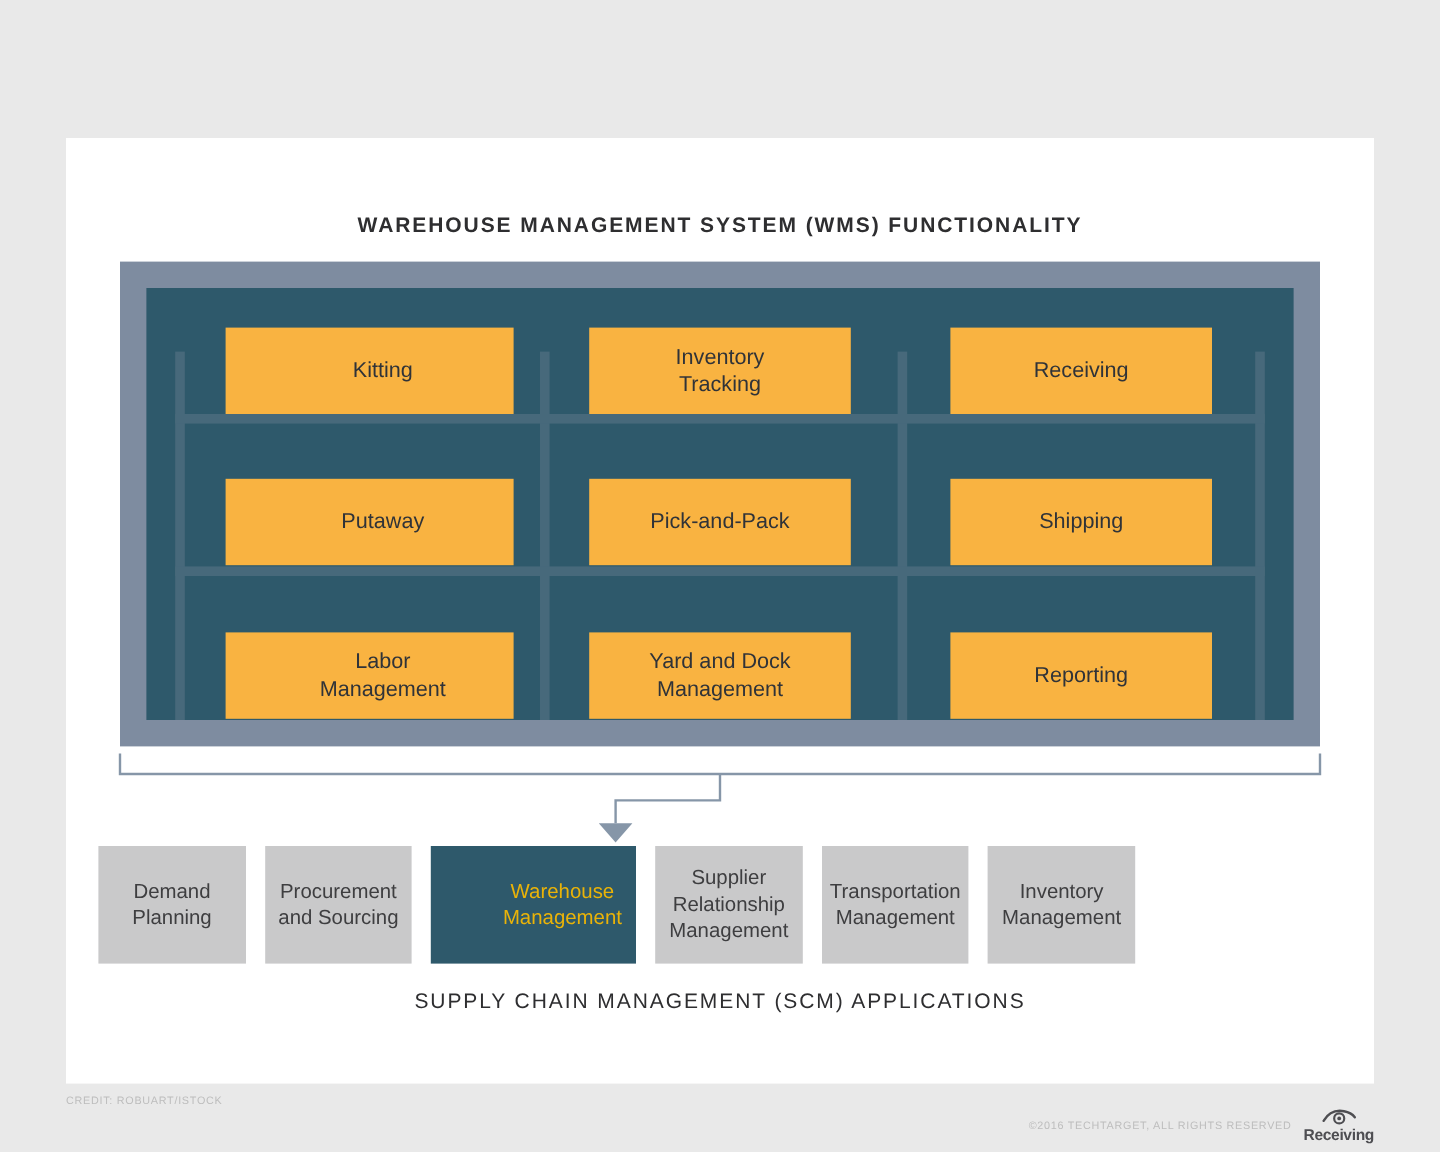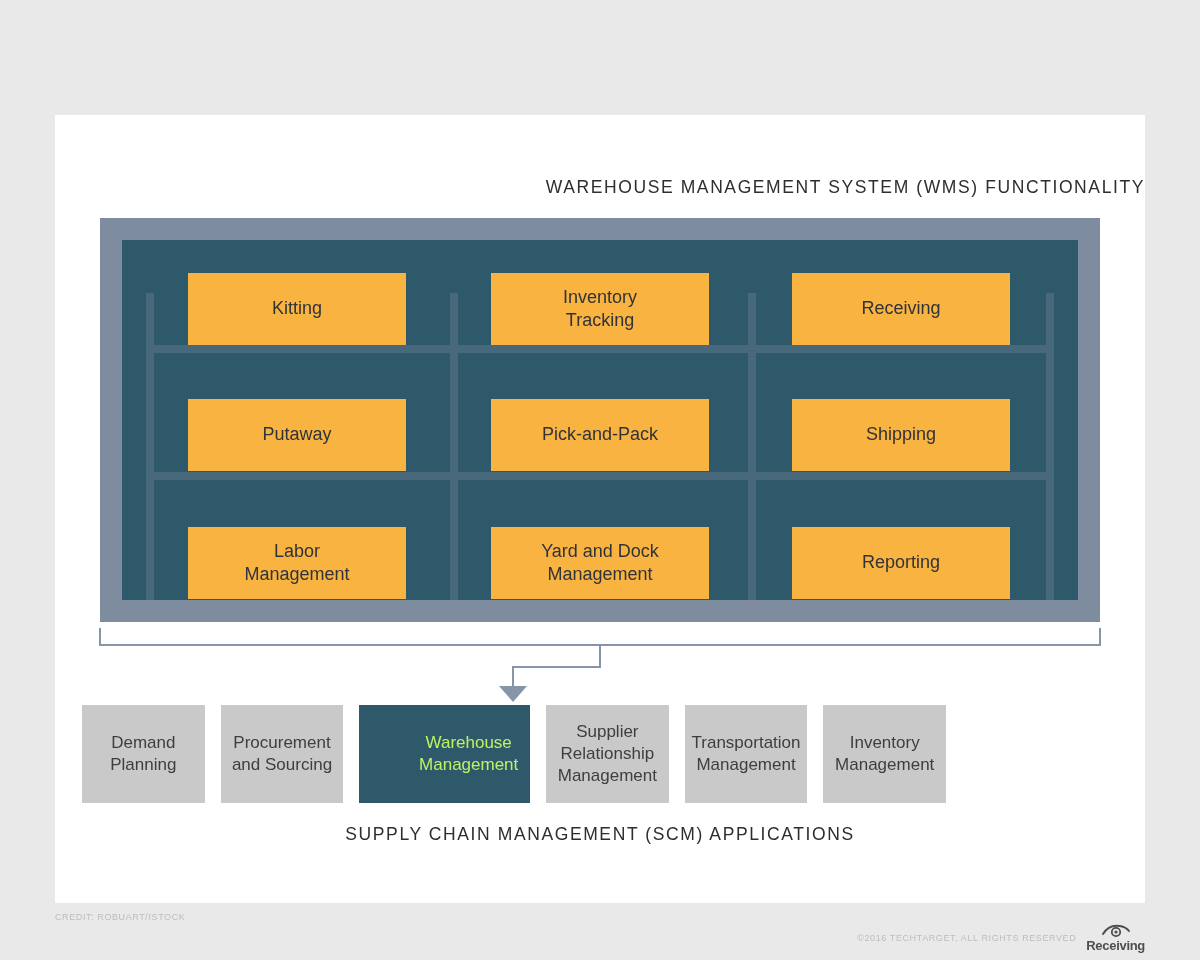--- a/index.html
+++ b/index.html
@@ -40,23 +40,23 @@
     top: 115px;
     width: 1090px;
     height: 788px;
     background: var(--card, #ffffff);
   }
   .wms-heading {
     position: absolute;
     top: 62px;
     left: 0;
     width: 100%;
-    text-align: right;
+    text-align: center;
     font-size: 17.5px;
-    font-weight: normal;
+    font-weight: bold;
     letter-spacing: 1.6px;
     color: var(--heading, #2e2e30);
     white-space: nowrap;
   }
   
   .wms-box {
     position: absolute;
     left: 45px;
     top: 103px;
     width: 956px;
@@ -97,21 +97,21 @@
     background: var(--orange, #f9b341);
     color: var(--cellText, #303338);
     font-size: 18px;
     line-height: 1.28;
     display: flex;
     align-items: center;
     justify-content: center;
     text-align: center;
     white-space: pre-line;
   }
-  .col-1 { left: 66px; }
+  .col-1 { left: 66px; padding-left: 22px; }
   .col-2 { left: 369px; }
   .col-3 { left: 670px; }
   .row-1 { top: 33px; }
   .row-2 { top: 159px; }
   .row-3 { top: 287px; }
   
   .bracket {
     position: absolute;
     left: 0;
     top: 0;
@@ -136,21 +136,21 @@
     font-size: 17px;
     line-height: 1.3;
     display: flex;
     align-items: center;
     justify-content: center;
     text-align: center;
     white-space: pre-line;
   }
   .app.highlight {
     background: var(--rackTeal, #2e596b);
-    color: #bef264;
+    color: #eab308;
     padding-left: 48px;
   }
   .scm-caption {
     position: absolute;
     top: 709px;
     left: 0;
     width: 100%;
     text-align: center;
     font-size: 17.5px;
     font-weight: normal;

